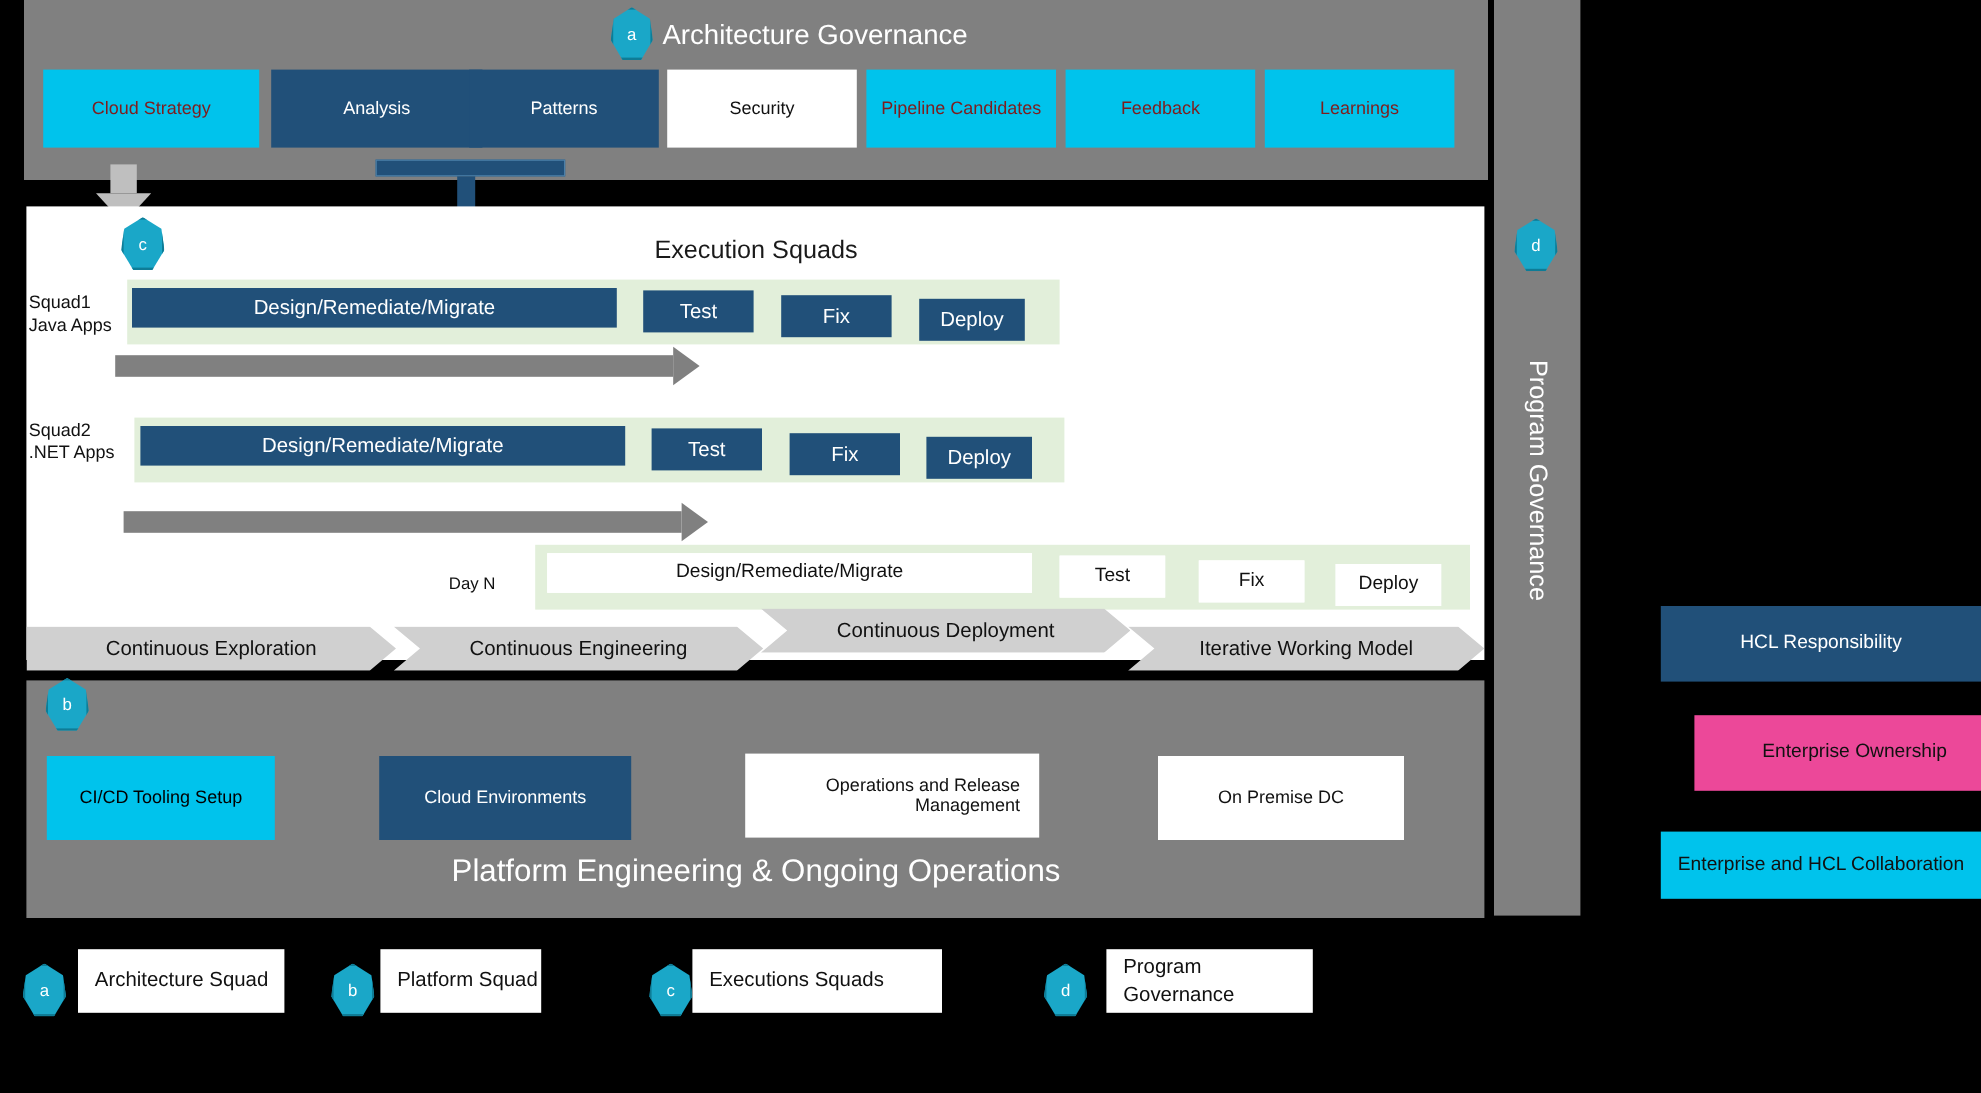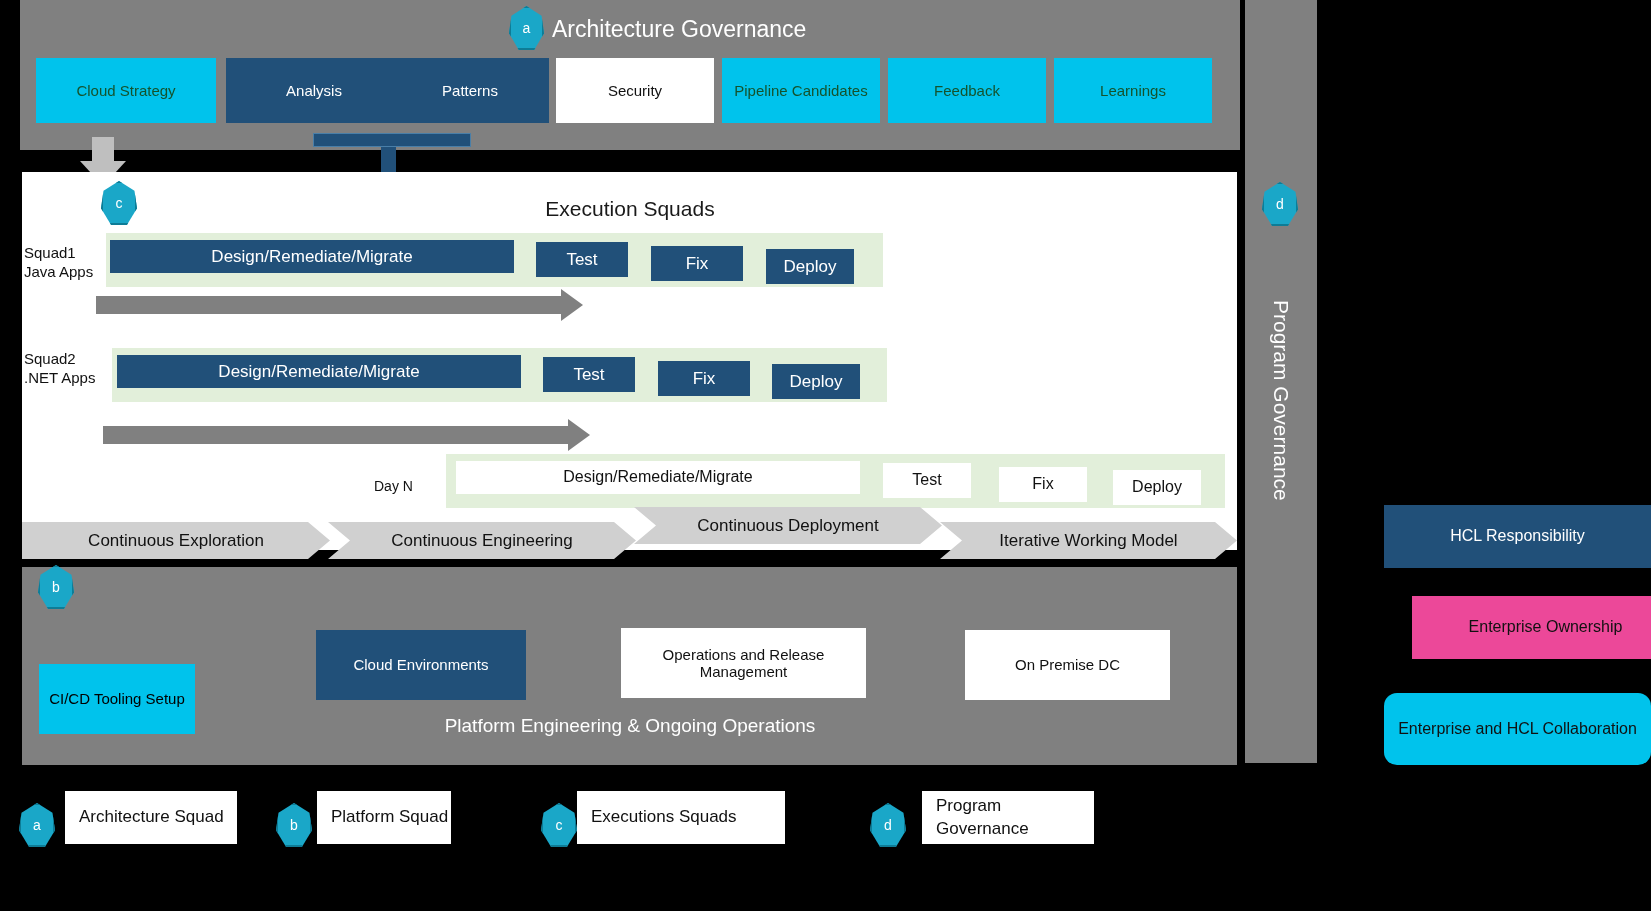--- a/index.html
+++ b/index.html
@@ -10,27 +10,27 @@
 
   
   #gov-panel{left:20px;top:0;width:1220px;height:150px;background:#808080;}
   #exec-panel{left:22px;top:172px;width:1215px;height:378px;background:#ffffff;}
   #plat-panel{left:22px;top:567px;width:1215px;height:198px;background:#808080;}
   #prog-bar{left:1245px;top:0;width:72px;height:763px;background:#808080;}
 
   
   .gov-title{color:#ffffff;font-size:23px;}
   .exec-title{color:#1a1a1a;font-size:21px;}
-  .plat-title{color:#ffffff;font-size:19px;}
-
-  
-  .topbox{height:65px;font-size:15px;color:#14532d;}
+  .plat-title{color:#ffffff;font-size:26px;}
+
+  
+  .topbox{height:65px;font-size:15px;color:#7f1d1d;}
   .cyan{background:#00C3EC;}
   .navy{background:#215079;color:#fff;}
-  .white{background:#ffffff;color:#111;}
+  .white{background:#ffffff;color:#111;text-align:right;}
 
   
   .hex{background:#1AA7C8;border:2px solid #0E7C96;
        clip-path:polygon(50% 0%,93% 22%,100% 62%,72% 100%,28% 100%,0% 62%,7% 22%);
        color:#fff;font-size:14px;}
 
   
   .arrow-down{width:0;height:0;}
 
   
@@ -182,21 +182,21 @@
 <div class="abs ctr chev" style="left:940px;top:522px;width:297px;">
   <span>Iterative Working Model</span>
 </div>
 
 <div class="abs" id="plat-panel"></div>
 
 <div class="abs ctr hex" style="left:38px;top:565px;width:36px;height:44px;">
   <span>b</span>
 </div>
 
-<div class="abs ctr pbox cyan" style="left:39px;top:630px;width:156px;margin-top:34px;">
+<div class="abs ctr pbox cyan" style="left:39px;top:630px;width:190px;">
   <span>CI/CD Tooling Setup</span>
 </div>
 <div class="abs ctr pbox navy" style="left:316px;top:630px;width:210px;">
   <span>Cloud Environments</span>
 </div>
 <div class="abs ctr pbox white" style="left:621px;top:628px;width:245px;padding:0 16px;">
   <span>Operations and Release Management</span>
 </div>
 <div class="abs ctr pbox white" style="left:965px;top:630px;width:205px;">
   <span>On Premise DC</span>
@@ -212,21 +212,21 @@
 <div class="abs ctr" style="left:1245px;top:260px;width:72px;height:280px;">
   <span class="vert">Program Governance</span>
 </div>
 
 <div class="abs ctr legbox legend-navy" style="left:1384px;top:505px;width:267px;height:63px;">
   <span>HCL Responsibility</span>
 </div>
 <div class="abs ctr legbox legend-white" style="left:1384px;top:596px;width:267px;height:63px;">
   <span>Enterprise Ownership</span>
 </div>
-<div class="abs ctr legbox legend-cyan" style="left:1384px;top:693px;width:267px;height:72px;padding:0 12px;border-radius:13px;">
+<div class="abs ctr legbox legend-cyan" style="left:1384px;top:693px;width:267px;height:56px;padding:0 12px;">
   <span>Enterprise and HCL Collaboration</span>
 </div>
 
 <div class="abs ctr hex" style="left:19px;top:803px;width:36px;height:44px;">
   <span>a</span>
 </div>
 <div class="abs foot-box" style="left:65px;top:791px;width:172px;height:53px;">
   <span>Architecture Squad</span>
 </div>
 

